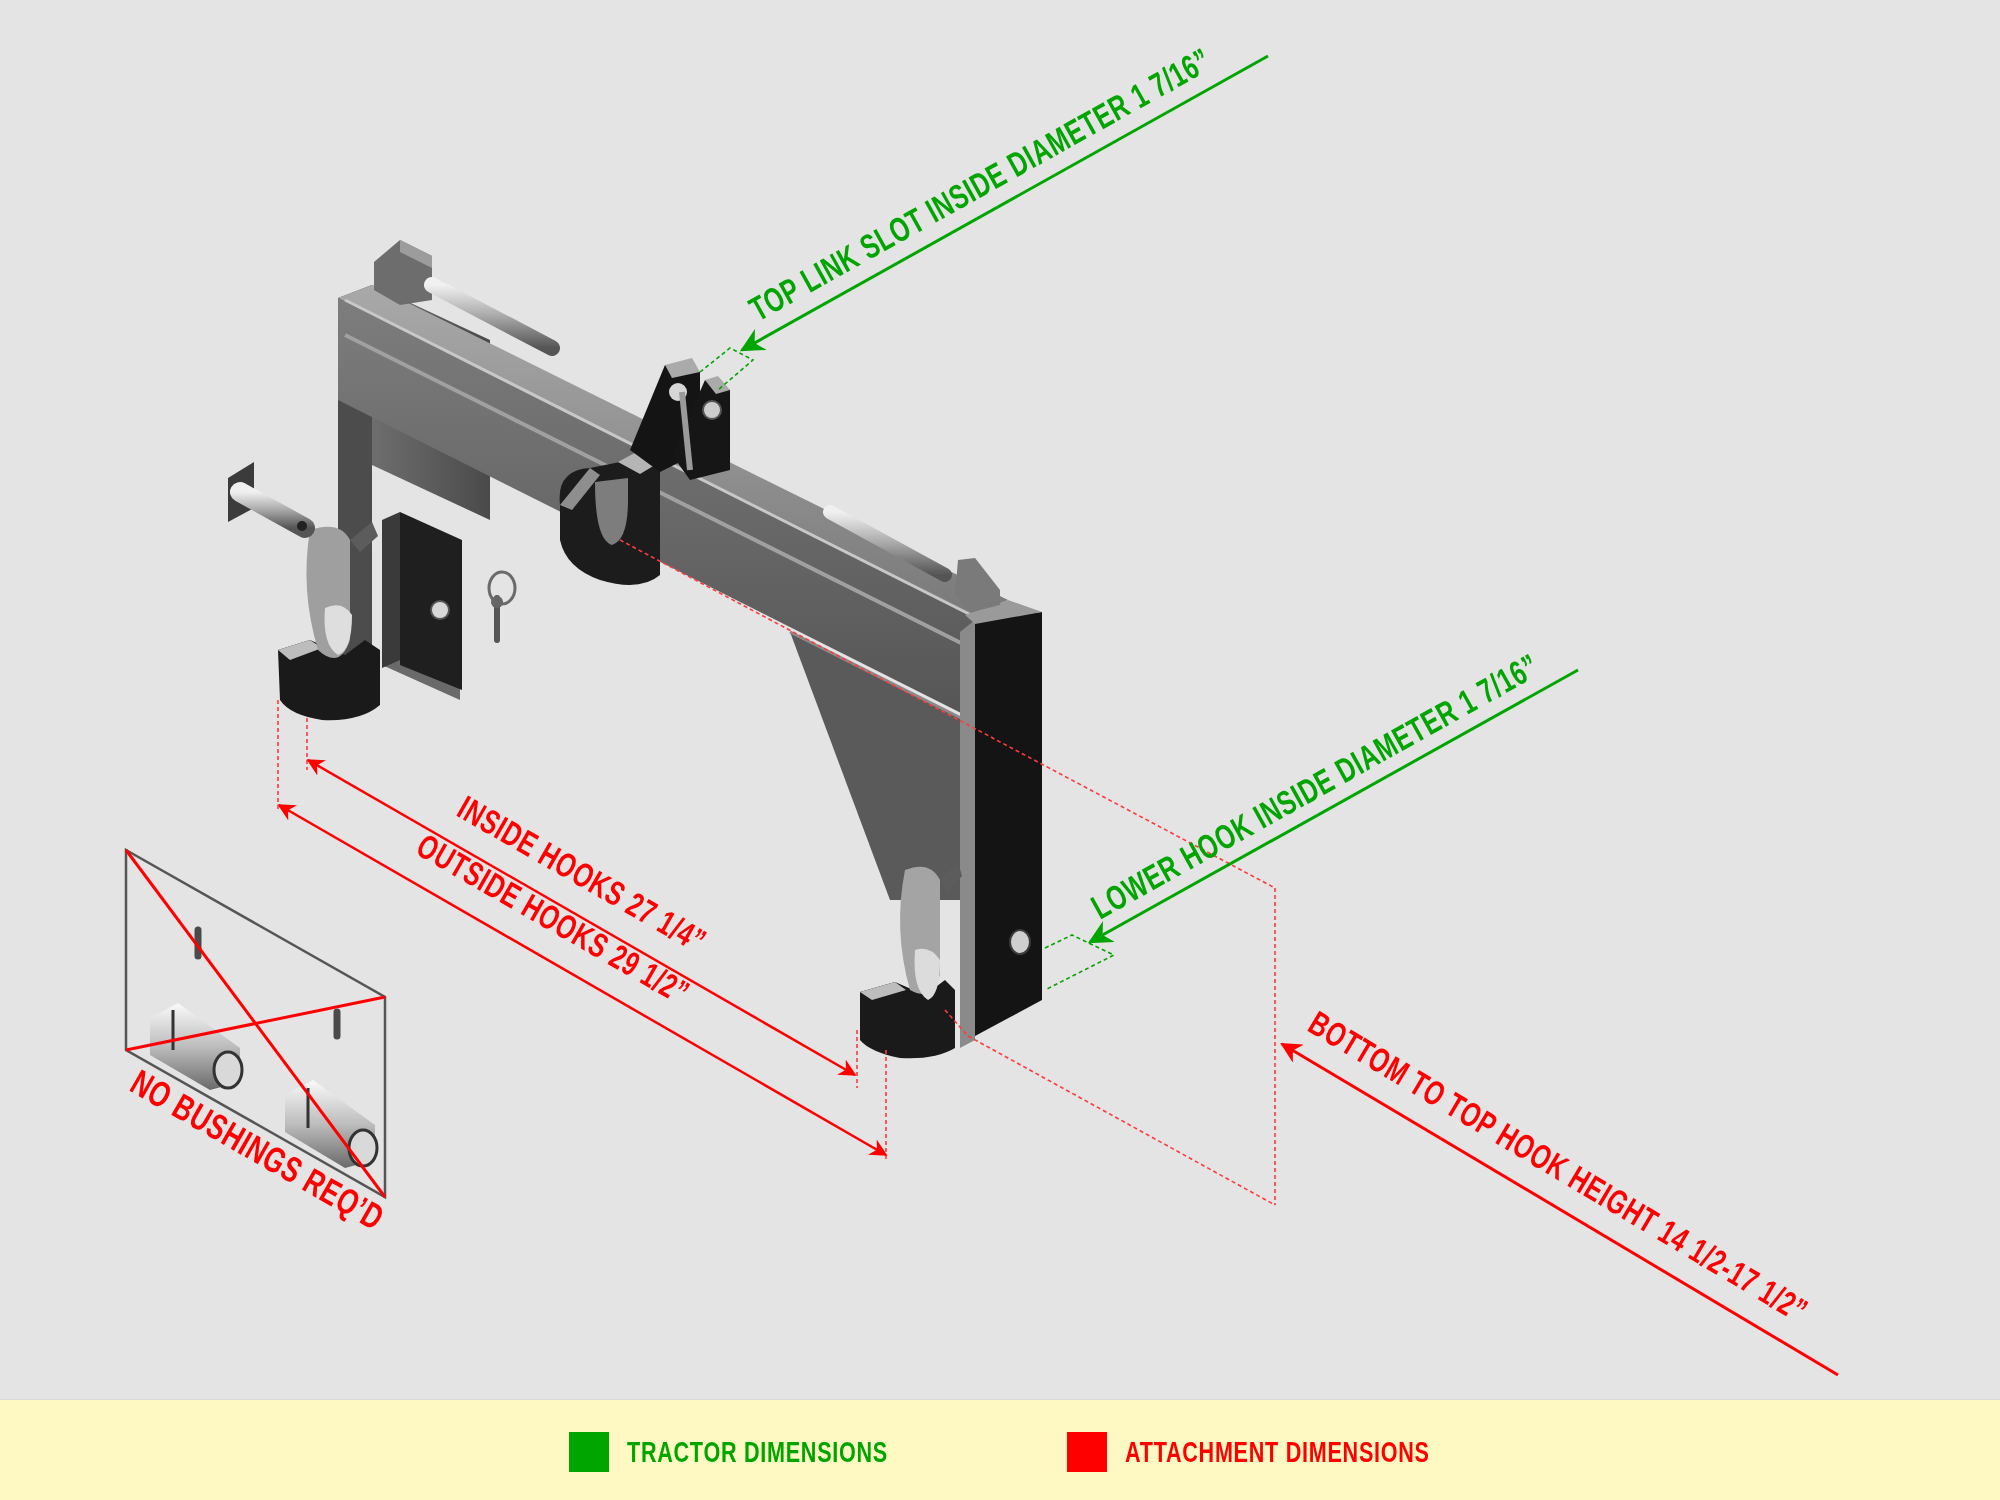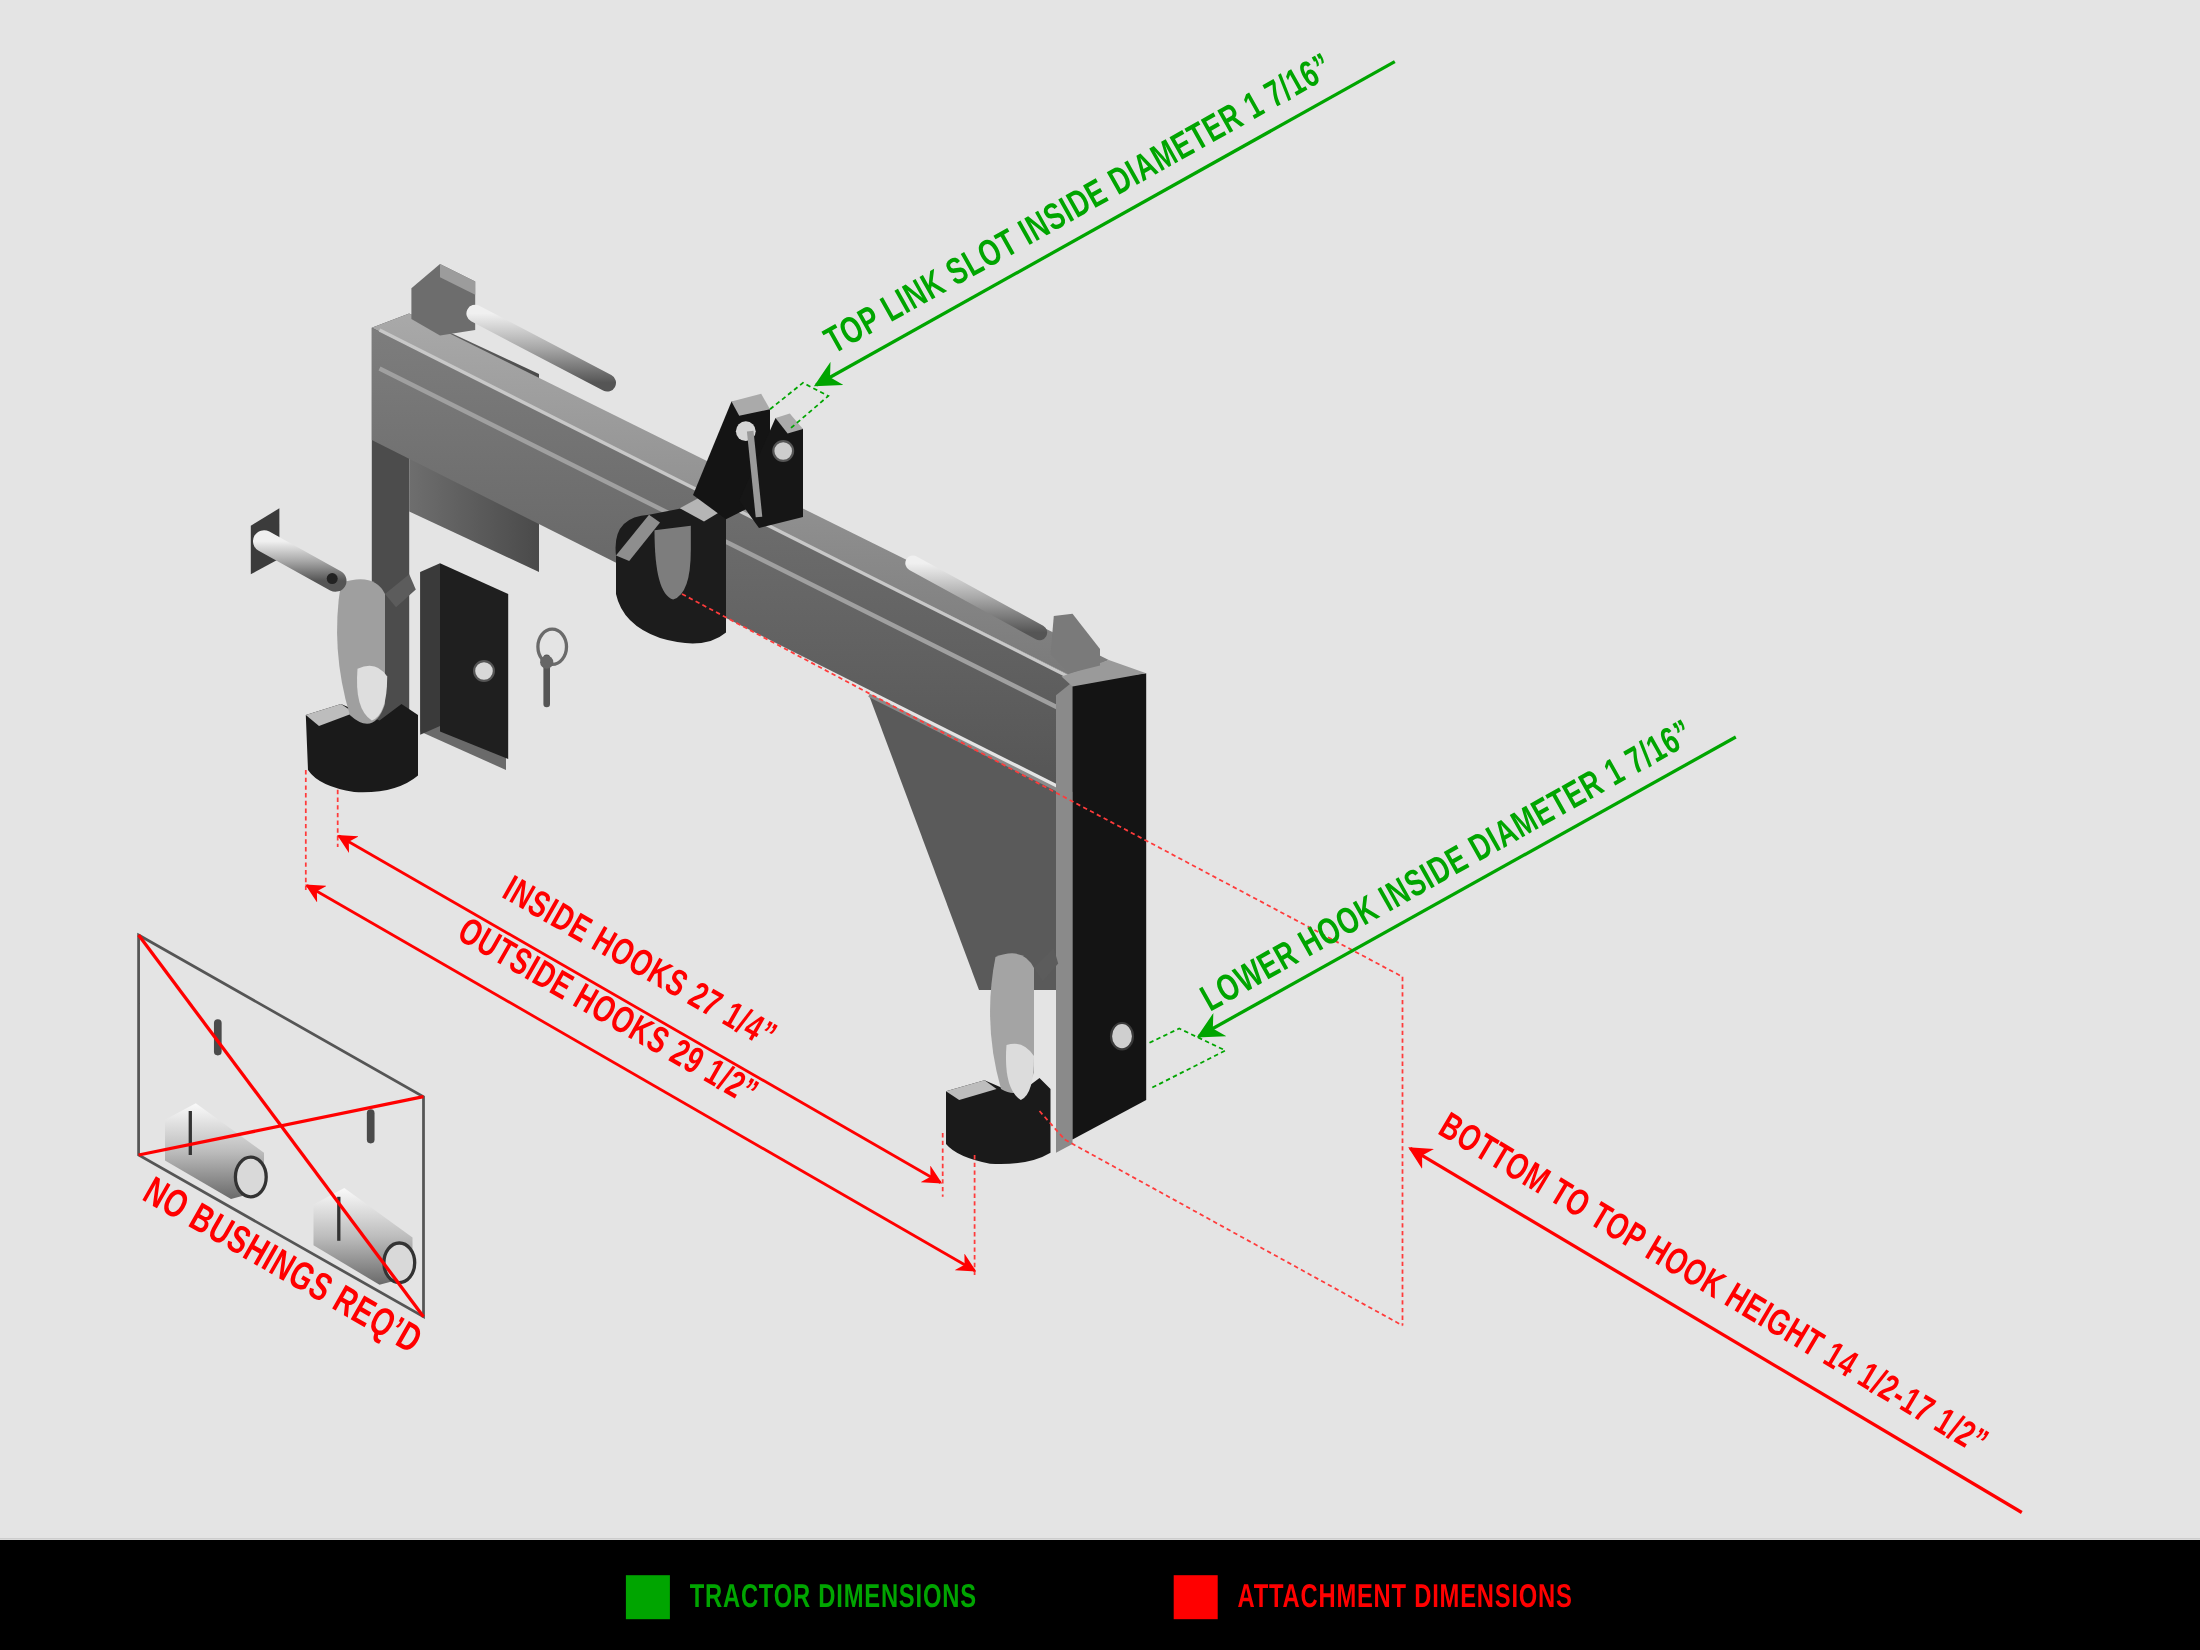--- a/index.html
+++ b/index.html
@@ -10,21 +10,21 @@
       position: relative;
     }
     #diagram { position: absolute; left: 0; top: 0; width: 2000px; height: 1400px; }
     .label {
       font-family: "Liberation Sans", "DejaVu Sans", sans-serif;
       font-weight: 700;
       letter-spacing: 1px;
     }
     #legend-bar {
       position: absolute; left: 0; top: 1399px; width: 2000px; height: 101px;
-      background: #000000;
+      background: #fef9c3;
       border-top: 1px solid #d9d9d9;
     }
     .legend-item {
       position: absolute; top: 32px; height: 40px;
       display: flex; align-items: center;
     }
     .legend-swatch { width: 40px; height: 40px; display: inline-block; }
     .legend-text {
       margin-left: 18px;
       font-family: "Liberation Sans", "DejaVu Sans", sans-serif;

